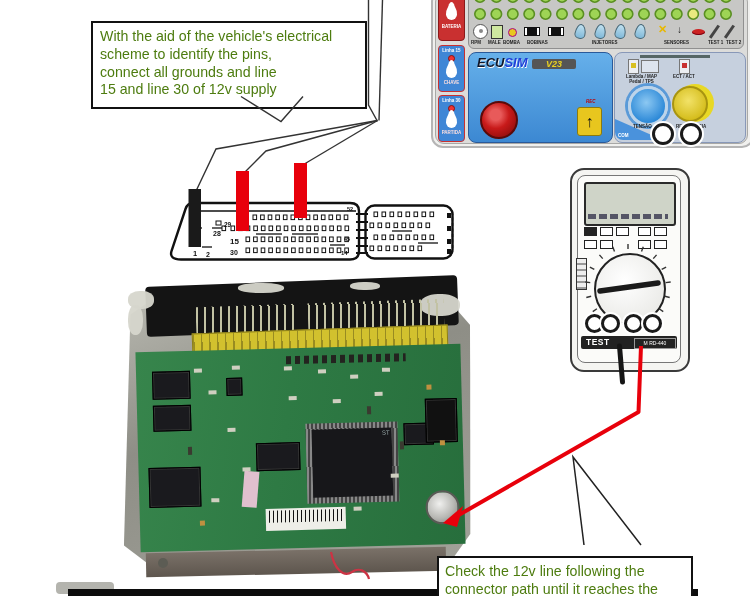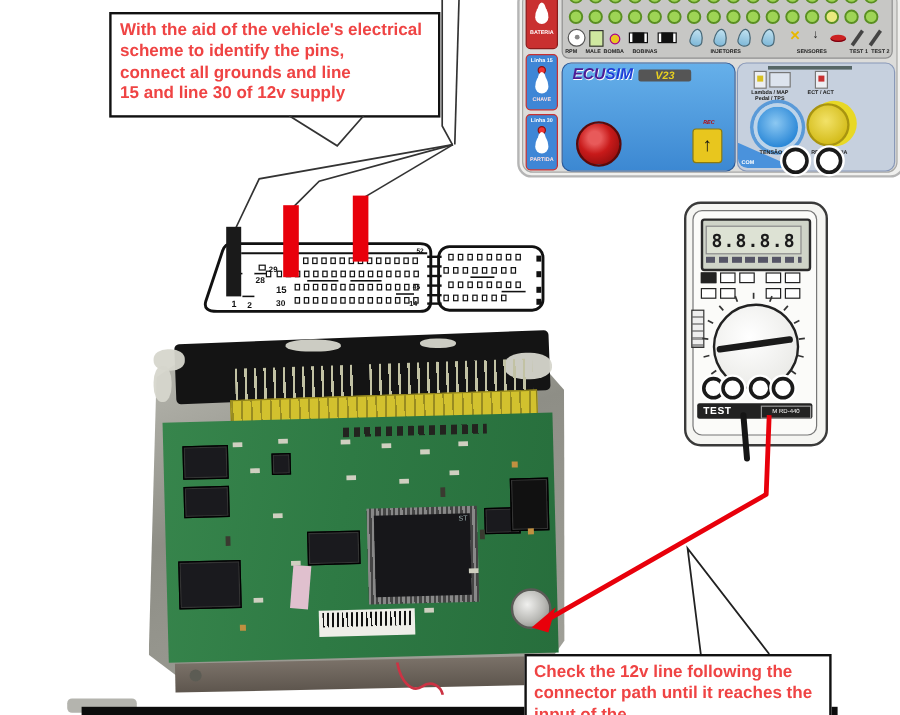--- a/index.html
+++ b/index.html
@@ -1,20 +1,20 @@
 <!DOCTYPE html>
 <html><head>
 <meta charset="utf-8">
 <style>
   html,body{margin:0;padding:0;background:#fff;}
   .page{position:relative;width:750px;height:596px;overflow:hidden;background:#fff;
         font-family:"Liberation Sans",sans-serif;}
   .abs{position:absolute;}
-  .callout{border:2.2px solid #111;background:#fff;font-weight:bold;color:#ef4444;
-           white-space:pre-line;box-sizing:border-box;}
+  .callout{border:2.2px solid #111;background:#fff;font-weight:normal;color:#4d7c0f;
+           white-space:pre-line;box-sizing:border-box;margin-top:11px;}
   .co-top{left:91px;top:10px;width:276px;height:88px;font-size:14.2px;line-height:17.8px;padding:5px 4px 4px 7px;z-index:40;}
   .co-bot{left:437px;top:545px;width:256px;height:70px;font-size:14.2px;line-height:18px;padding:4px 6px;z-index:60;}
   svg.overlay{position:absolute;left:0;top:0;z-index:50;pointer-events:none;}
   svg text{font-family:"Liberation Sans",sans-serif;font-weight:bold;fill:#111;}
   .pins rect{fill:#fff;stroke:#111;stroke-width:1;}
   
   .dev-frame{left:431px;top:-10px;width:319px;height:154px;background:#f0f0ee;border:2px solid #b5b5b5;border-radius:12px;z-index:30;}
   .dev-face{left:435px;top:-7px;width:311px;height:149px;background:#dcdcda;border:1px solid #a8a8a6;border-radius:9px;z-index:30;}
   .swbox{border-radius:4px;box-sizing:border-box;text-align:center;z-index:31;}
   .swlab{font-size:4.5px;font-weight:bold;color:#fff;white-space:nowrap;line-height:6px;}
@@ -152,21 +152,21 @@
   <div class="lbl4" style="left:488px;top:40px">MALE</div>
   <div class="lbl4" style="left:503px;top:40px">BOMBA</div>
   <div class="lbl4" style="left:527px;top:40px">BOBINAS</div>
   <div class="lbl4" style="left:592px;top:40px">INJETORES</div>
   <div class="lbl4" style="left:664px;top:40px">SENSORES</div>
   <div class="lbl4" style="left:708px;top:40px">TEST 1</div>
   <div class="lbl4" style="left:726px;top:40px">TEST 2</div>
 
   <div class="abs bluepanel"></div>
   <div class="abs" style="left:477px;top:53px;z-index:32;font-style:italic;font-weight:900;white-space:nowrap">
-    <span style="font-size:13px;color:#4c1d95;text-shadow:.6px .6px 0 #fff">ECU</span><span style="font-size:13px;color:#1f3fd8;text-shadow:.6px .6px 0 #fff">SIM</span>
+    <span style="font-size:13px;color:#0f172a;text-shadow:.6px .6px 0 #fff">ECU</span><span style="font-size:13px;color:#1f3fd8;text-shadow:.6px .6px 0 #fff">SIM</span>
     <span style="font-size:9px;color:#e8d020;background:#555;padding:0 14px;border-radius:2px">V23</span>
   </div>
   <div class="abs knob" style="left:480px;top:101px;width:34px;height:34px;background:radial-gradient(circle at 40% 35%,#e85a5a 0 18%,#c81a1a 45%,#7a0808);border:2px solid #5a0a0a;"></div>
   <div class="abs" style="left:586px;top:99px;font-size:4.5px;font-weight:bold;font-style:italic;color:#b00;z-index:33">REC</div>
   <div class="abs" style="left:577px;top:107px;width:23px;height:27px;background:#e8c61e;border:1.5px solid #8a7a10;border-radius:3px;text-align:center;z-index:33;font-size:16px;font-weight:bold;color:#111;line-height:27px">↑</div>
 
   <div class="abs graypanel"></div>
   <div class="abs" style="left:640px;top:55px;width:70px;height:2.5px;background:#566;z-index:33"></div>
   <div class="abs chip-ic" style="left:628px;top:59px;width:9px;height:13px">
       <div style="width:5px;height:5px;background:#d8c020;margin:3px auto"></div>
@@ -186,21 +186,20 @@
   <div class="lbl4" style="left:633px;top:124px">TENSÃO</div>
   <div class="lbl4" style="left:676px;top:124px">RESISTÊNCIA</div>
   <div class="abs" style="left:615px;top:119px;width:48px;height:21px;background:#4a92dc;clip-path:polygon(0 0,100% 100%,0 100%);border-bottom-left-radius:8px;z-index:32"></div>
   <div class="lbl4" style="left:618px;top:133px;color:#fff">COM</div>
   <div class="abs jack" style="left:652px;top:123px;width:16px;height:16px"></div>
   <div class="abs jack" style="left:680px;top:123px;width:16px;height:16px"></div>
 
   <div class="abs mm-out"></div>
   <div class="abs mm-in"></div>
   <div class="abs mm-disp"></div>
-  <div class="abs mm-lcd">8.8.8.8</div>
   <div class="abs" style="left:588px;top:214px;width:80px;height:5px;background:repeating-linear-gradient(90deg,#556 0 8px,#cfd4c8 8px 11px);z-index:32"></div>
   <div class="mm-btn" style="left:584px;top:227px;background:#222"></div>
   <div class="mm-btn" style="left:600px;top:227px"></div>
   <div class="mm-btn" style="left:616px;top:227px"></div>
   <div class="mm-btn" style="left:638px;top:227px"></div>
   <div class="mm-btn" style="left:654px;top:227px"></div>
   <div class="mm-btn" style="left:584px;top:240px"></div>
   <div class="mm-btn" style="left:600px;top:240px"></div>
   <div class="mm-btn" style="left:638px;top:240px"></div>
   <div class="mm-btn" style="left:654px;top:240px"></div>

